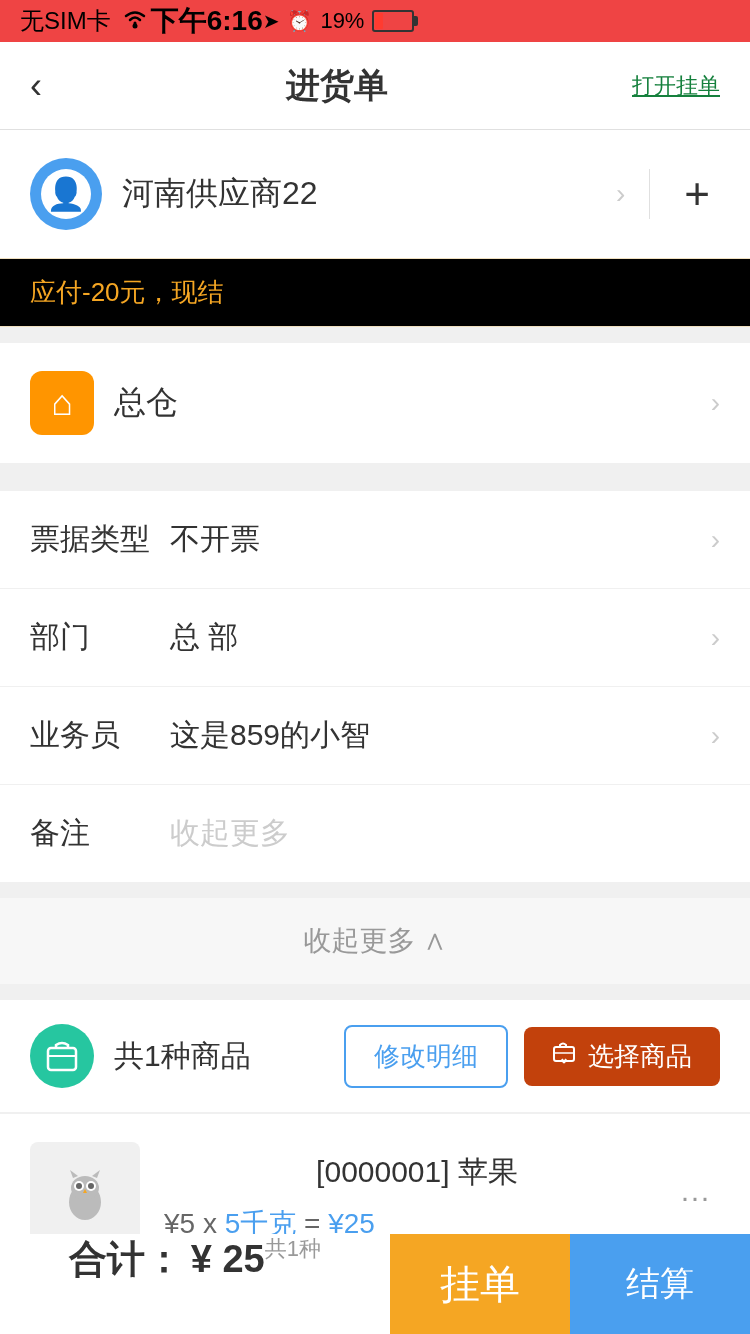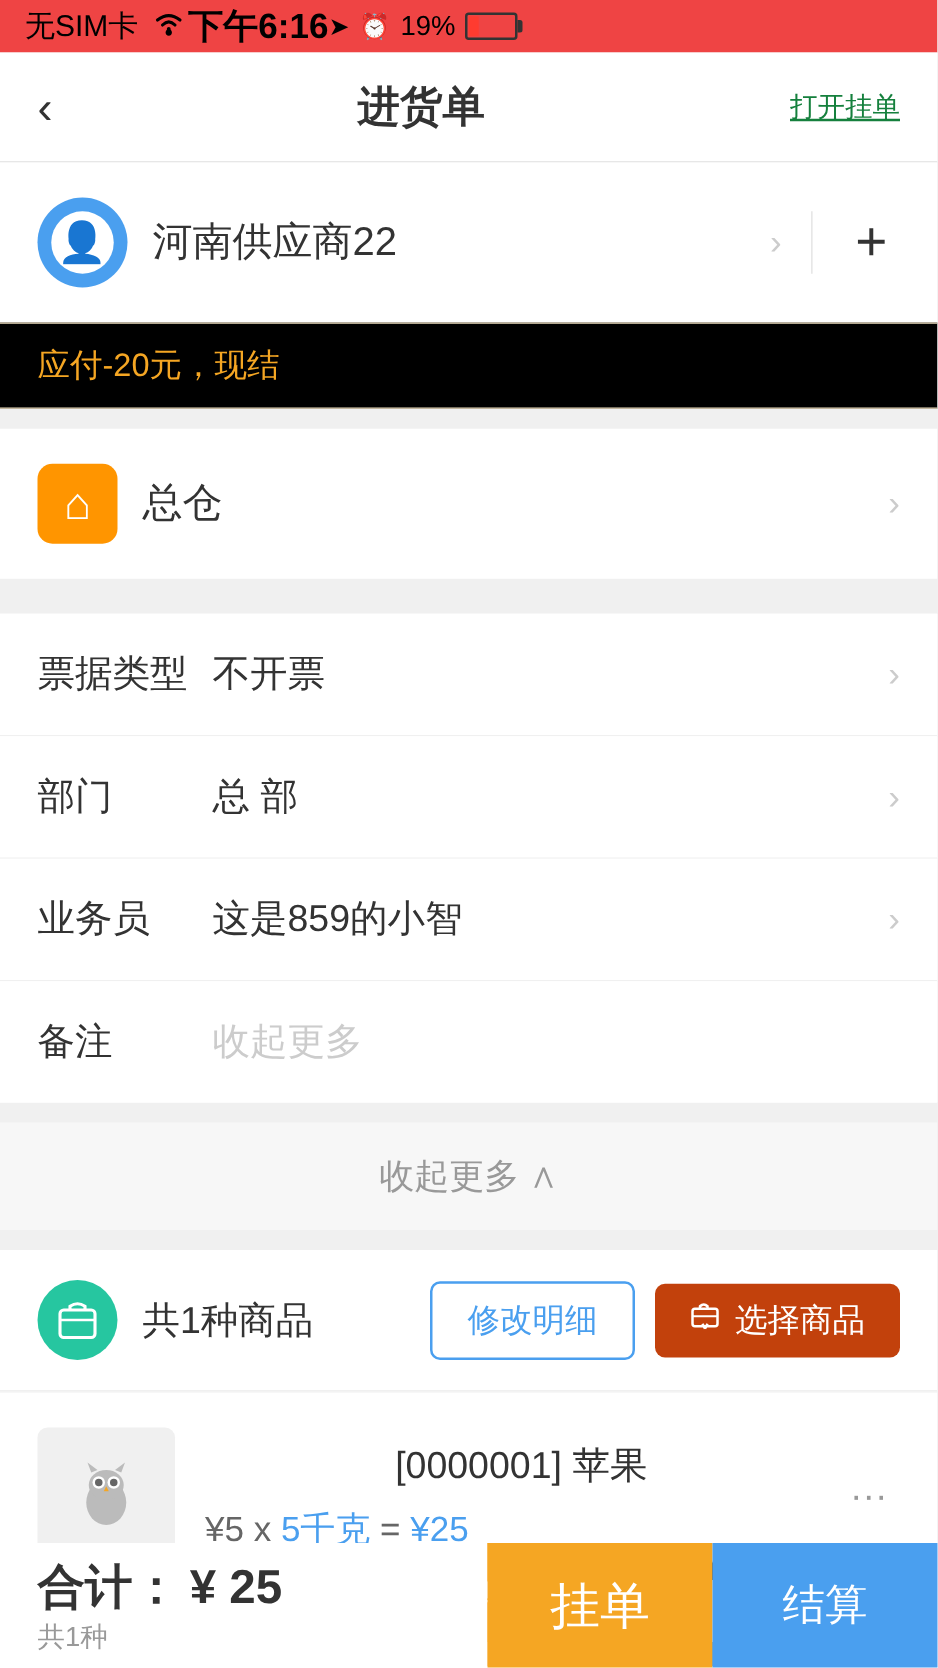--- a/index.html
+++ b/index.html
@@ -294,21 +294,21 @@
       bottom: 0;
       width: 750px;
       height: 100px;
       display: flex;
       align-items: stretch;
     }
     .bottom-total {
       flex: 1;
       background: #fff;
       display: flex;
-      flex-direction: column;
+      flex-direction: row;
       justify-content: center;
       padding: 0 30px;
     }
     .total-main { font-size: 28px; color: #333; }
     .total-main span { font-size: 38px; font-weight: 700; color: #333; }
     .total-sub { font-size: 22px; color: #999; }
     .btn-pending {
       width: 180px;
       background: #f5a623;
       color: #fff;

